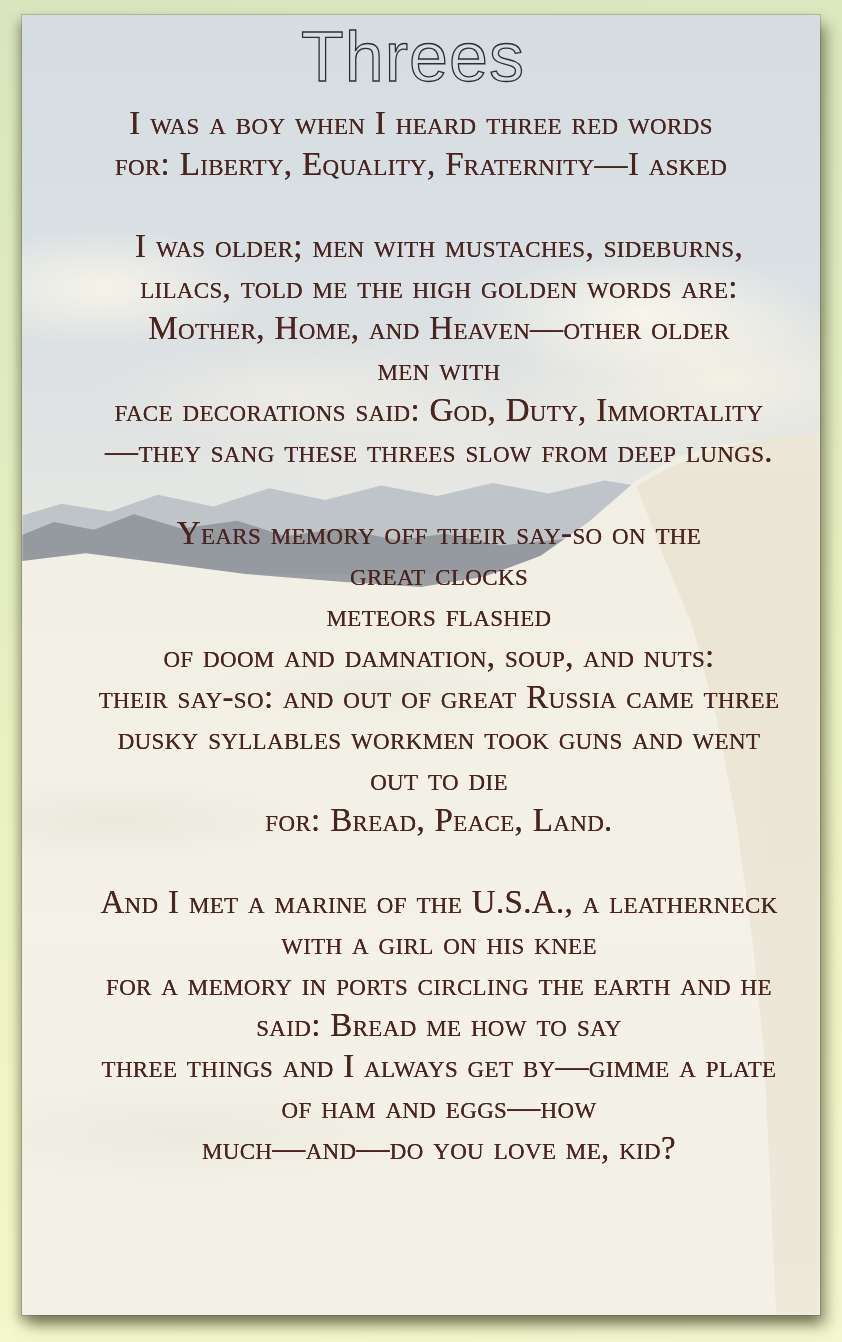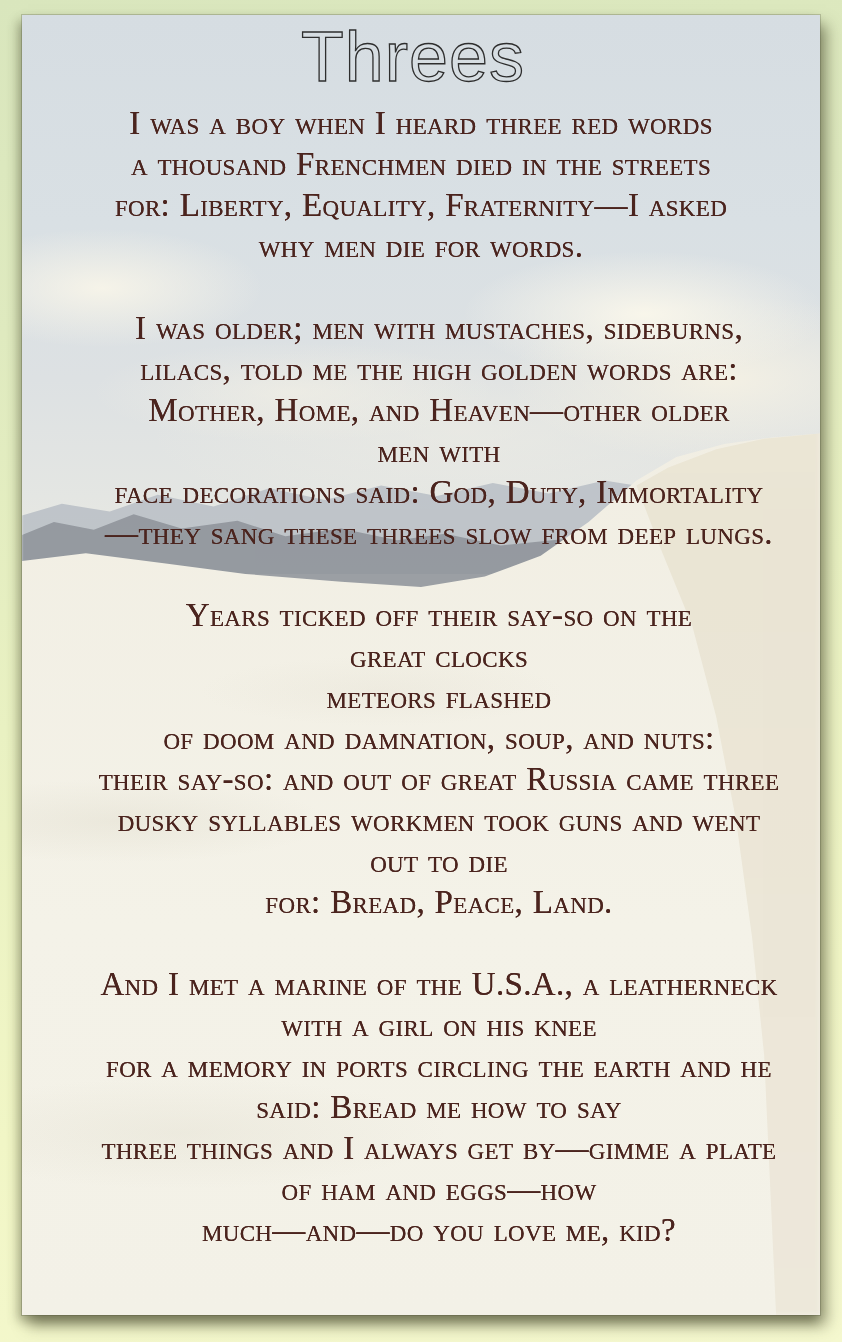--- a/index.html
+++ b/index.html
@@ -83,34 +83,32 @@
   <div class="bg sand"></div>
   <div class="bg dune-shade"></div>
   <div class="bg sand-shading"></div>
 
   <div class="content">
     <h1 class="title">Threes</h1>
 
     <div class="poem">
       <div class="stanza">
         <div class="line">I was a boy when I heard three red words</div>
-        <div class="line">a thousand Frenchmen died in the streets</div>
         <div class="line">for: Liberty, Equality, Fraternity—I asked</div>
-        <div class="line">why men die for words.</div>
       </div>
       <div class="stanza">
         <div class="line">I was older; men with mustaches, sideburns,</div>
         <div class="line">lilacs, told me the high golden words are:</div>
         <div class="line">Mother, Home, and Heaven—other older</div>
         <div class="line">men with</div>
         <div class="line">face decorations said: God, Duty, Immortality</div>
         <div class="line">—they sang these threes slow from deep lungs.</div>
       </div>
       <div class="stanza">
-        <div class="line">Years ticked off their say-so on the</div>
+        <div class="line">Years memory off their say-so on the</div>
         <div class="line">great clocks</div>
         <div class="line">meteors flashed</div>
         <div class="line">of doom and damnation, soup, and nuts:</div>
         <div class="line">their say-so: and out of great Russia came three</div>
         <div class="line">dusky syllables workmen took guns and went</div>
         <div class="line">out to die</div>
         <div class="line">for: Bread, Peace, Land.</div>
       </div>
       <div class="stanza">
         <div class="line">And I met a marine of the U.S.A., a leatherneck</div>

